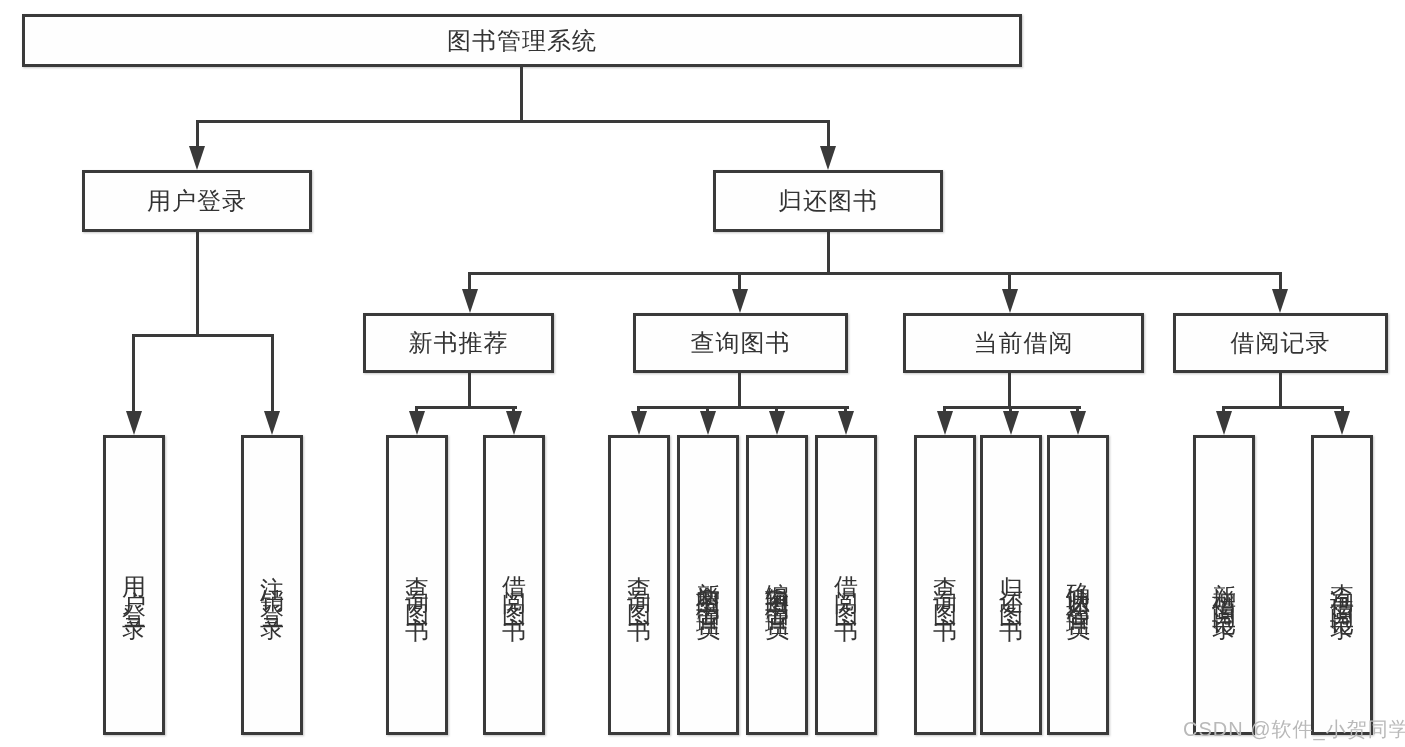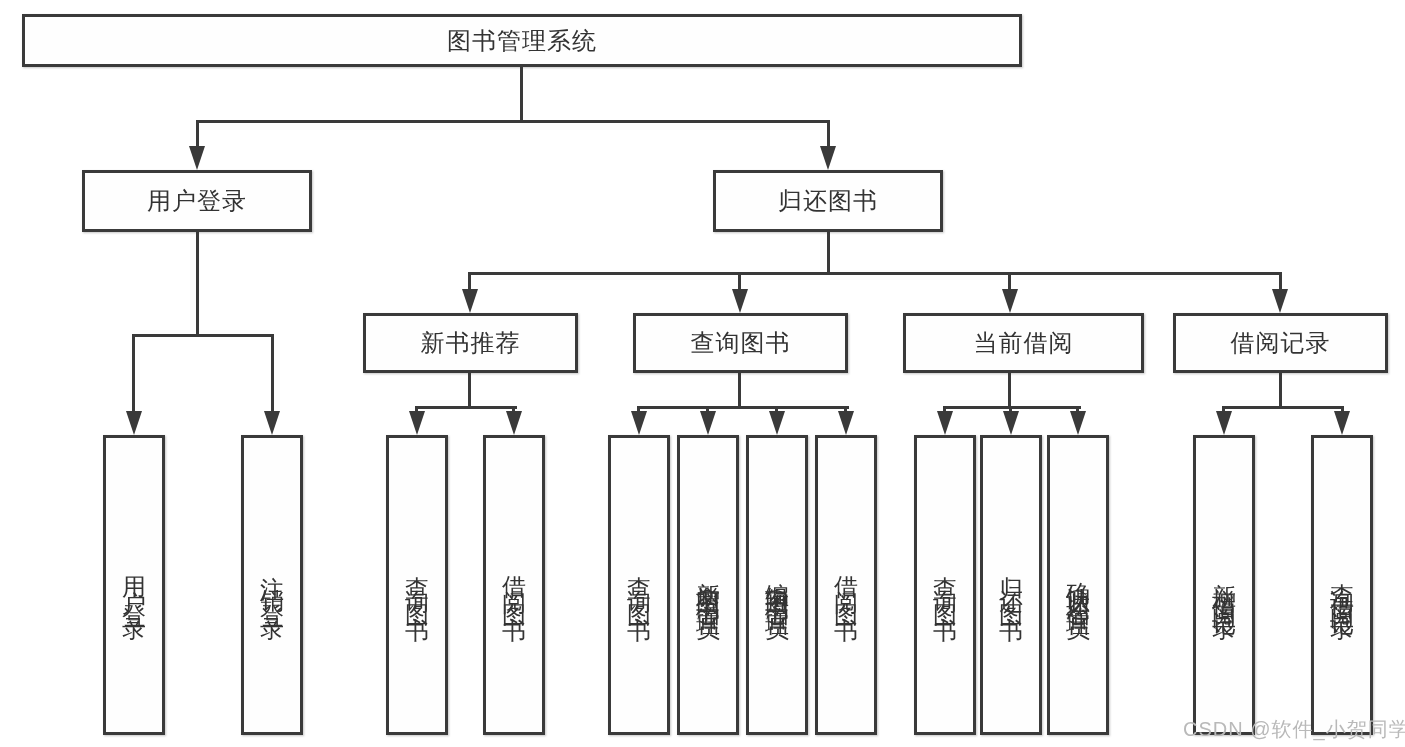--- a/index.html
+++ b/index.html
@@ -77,21 +77,21 @@
     <div class="vline" style="left:468px;top:272px;height:24px;"></div>
     <div class="arrow" style="left:462px;top:289px;"></div>
     <div class="vline" style="left:738px;top:272px;height:24px;"></div>
     <div class="arrow" style="left:732px;top:289px;"></div>
     <div class="vline" style="left:1008px;top:272px;height:24px;"></div>
     <div class="arrow" style="left:1002px;top:289px;"></div>
     <div class="vline" style="left:1279px;top:272px;height:24px;"></div>
     <div class="arrow" style="left:1272px;top:289px;"></div>
   </div>
 
-  <div class="box" style="left:363px;top:313px;width:215px;height:60px;">
+  <div class="box" style="left:363px;top:313px;width:191px;height:60px;">
     <span>新书推荐</span>
   </div>
   <div class="box" style="left:633px;top:313px;width:215px;height:60px;">
     <span>查询图书</span>
   </div>
   <div class="box" style="left:903px;top:313px;width:241px;height:60px;">
     <span>当前借阅</span>
   </div>
   <div class="box" style="left:1173px;top:313px;width:215px;height:60px;">
     <span>借阅记录</span>

